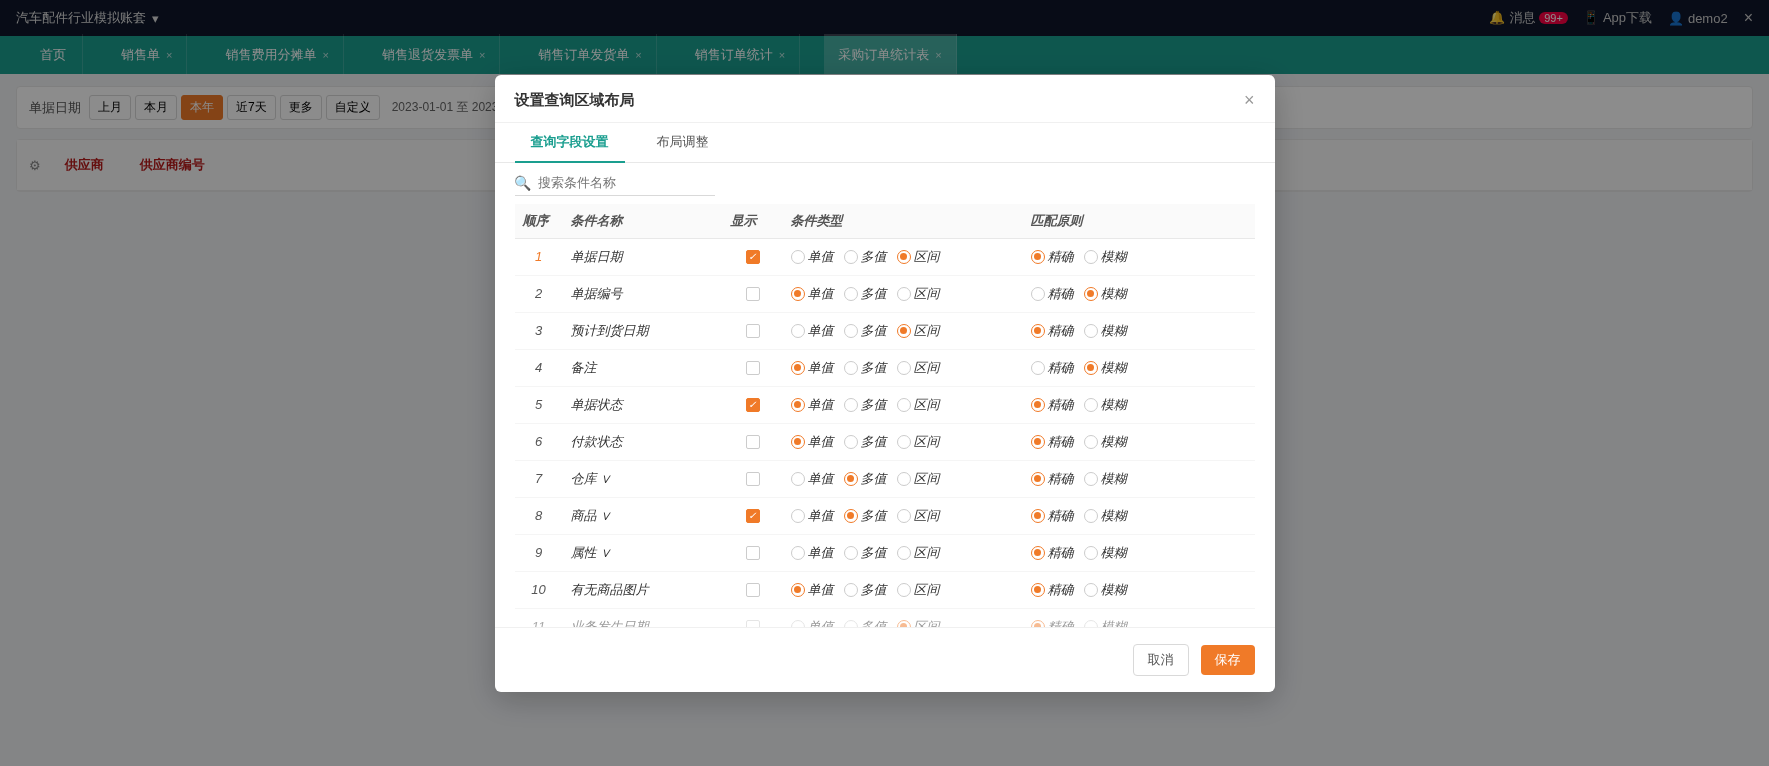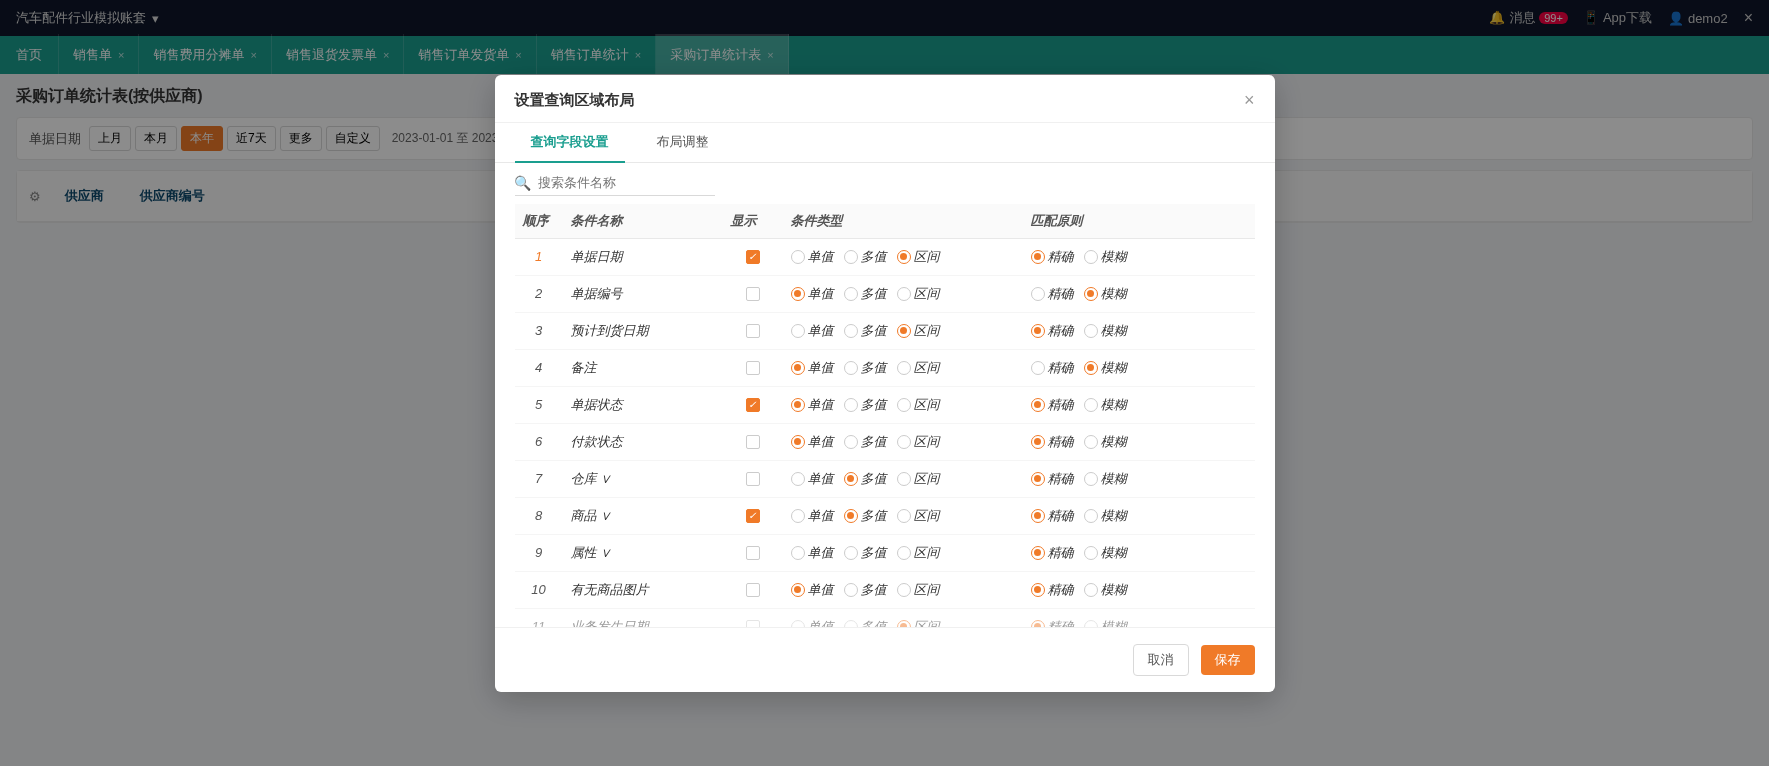--- a/index.html
+++ b/index.html
@@ -32,20 +32,21 @@
     .tab-item {
       padding: 0 14px;
       height: 42px;
       display: flex;
       align-items: center;
       color: #fff;
       font-size: 13px;
       cursor: pointer;
       white-space: nowrap;
       border-right: 1px solid rgba(255,255,255,0.15);
+      margin-left: 24px;
     }
     .tab-item.active { background: rgba(255,255,255,0.2); }
     .tab-item .close-tab { margin-left: 6px; font-size: 11px; opacity: 0.7; }
     .tab-home { padding: 0 16px; }
 
     
     .main-area {
       padding: 12px 16px;
       min-height: 600px;
     }
@@ -102,21 +103,21 @@
       border-radius: 4px;
     }
     .table-header {
       display: flex;
       align-items: center;
       padding: 8px 12px;
       border-bottom: 1px solid #e8e8e8;
       background: #fafafa;
       gap: 12px;
     }
-    .table-col { color: #0c4a6e; font-weight: bold; padding: 8px 12px; font-family: Liberation Mono, monospace; }
+    .table-col { color: #b91c1c; font-weight: bold; padding: 8px 12px; font-family: Liberation Mono, monospace; }
     .settings-icon { cursor: pointer; color: #888; }
 
     
     .overlay {
       position: fixed;
       top: 0; left: 0; right: 0; bottom: 0;
       background: rgba(0,0,0,0.45);
       z-index: 1000;
       display: flex;
       align-items: center;
@@ -323,21 +324,20 @@
   <div class="tab-item tab-home">首页</div>
   <div class="tab-item">销售单 <span class="close-tab">×</span></div>
   <div class="tab-item">销售费用分摊单 <span class="close-tab">×</span></div>
   <div class="tab-item">销售退货发票单 <span class="close-tab">×</span></div>
   <div class="tab-item">销售订单发货单 <span class="close-tab">×</span></div>
   <div class="tab-item">销售订单统计 <span class="close-tab">×</span></div>
   <div class="tab-item active">采购订单统计表 <span class="close-tab">×</span></div>
 </div>
 
 <div class="main-area">
-  <div class="page-title">采购订单统计表(按供应商)</div>
 
   <div class="toolbar">
     <div class="date-filter">
       <span style="color:#555; margin-right:4px;">单据日期</span>
       <button class="date-btn">上月</button>
       <button class="date-btn">本月</button>
       <button class="date-btn active">本年</button>
       <button class="date-btn">近7天</button>
       <button class="date-btn">更多</button>
       <button class="date-btn">自定义</button>

